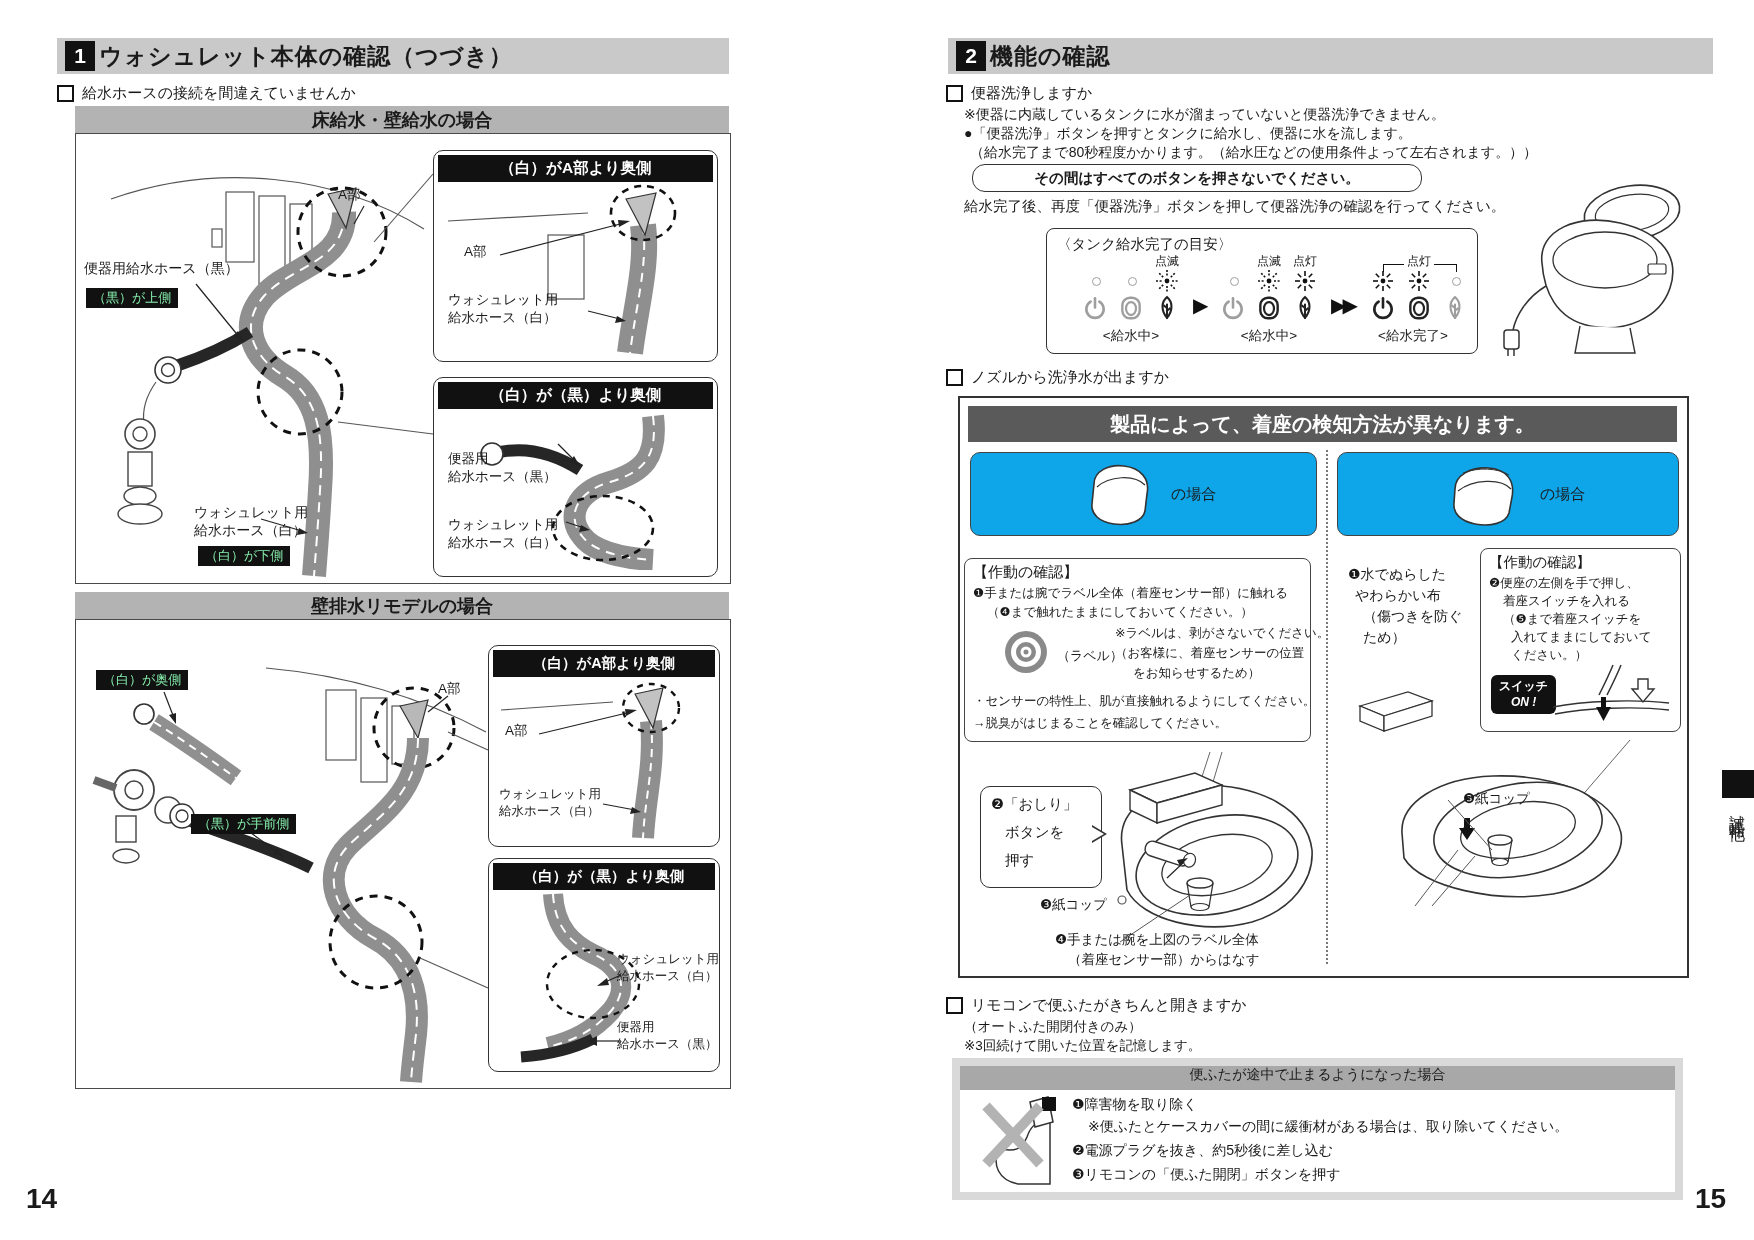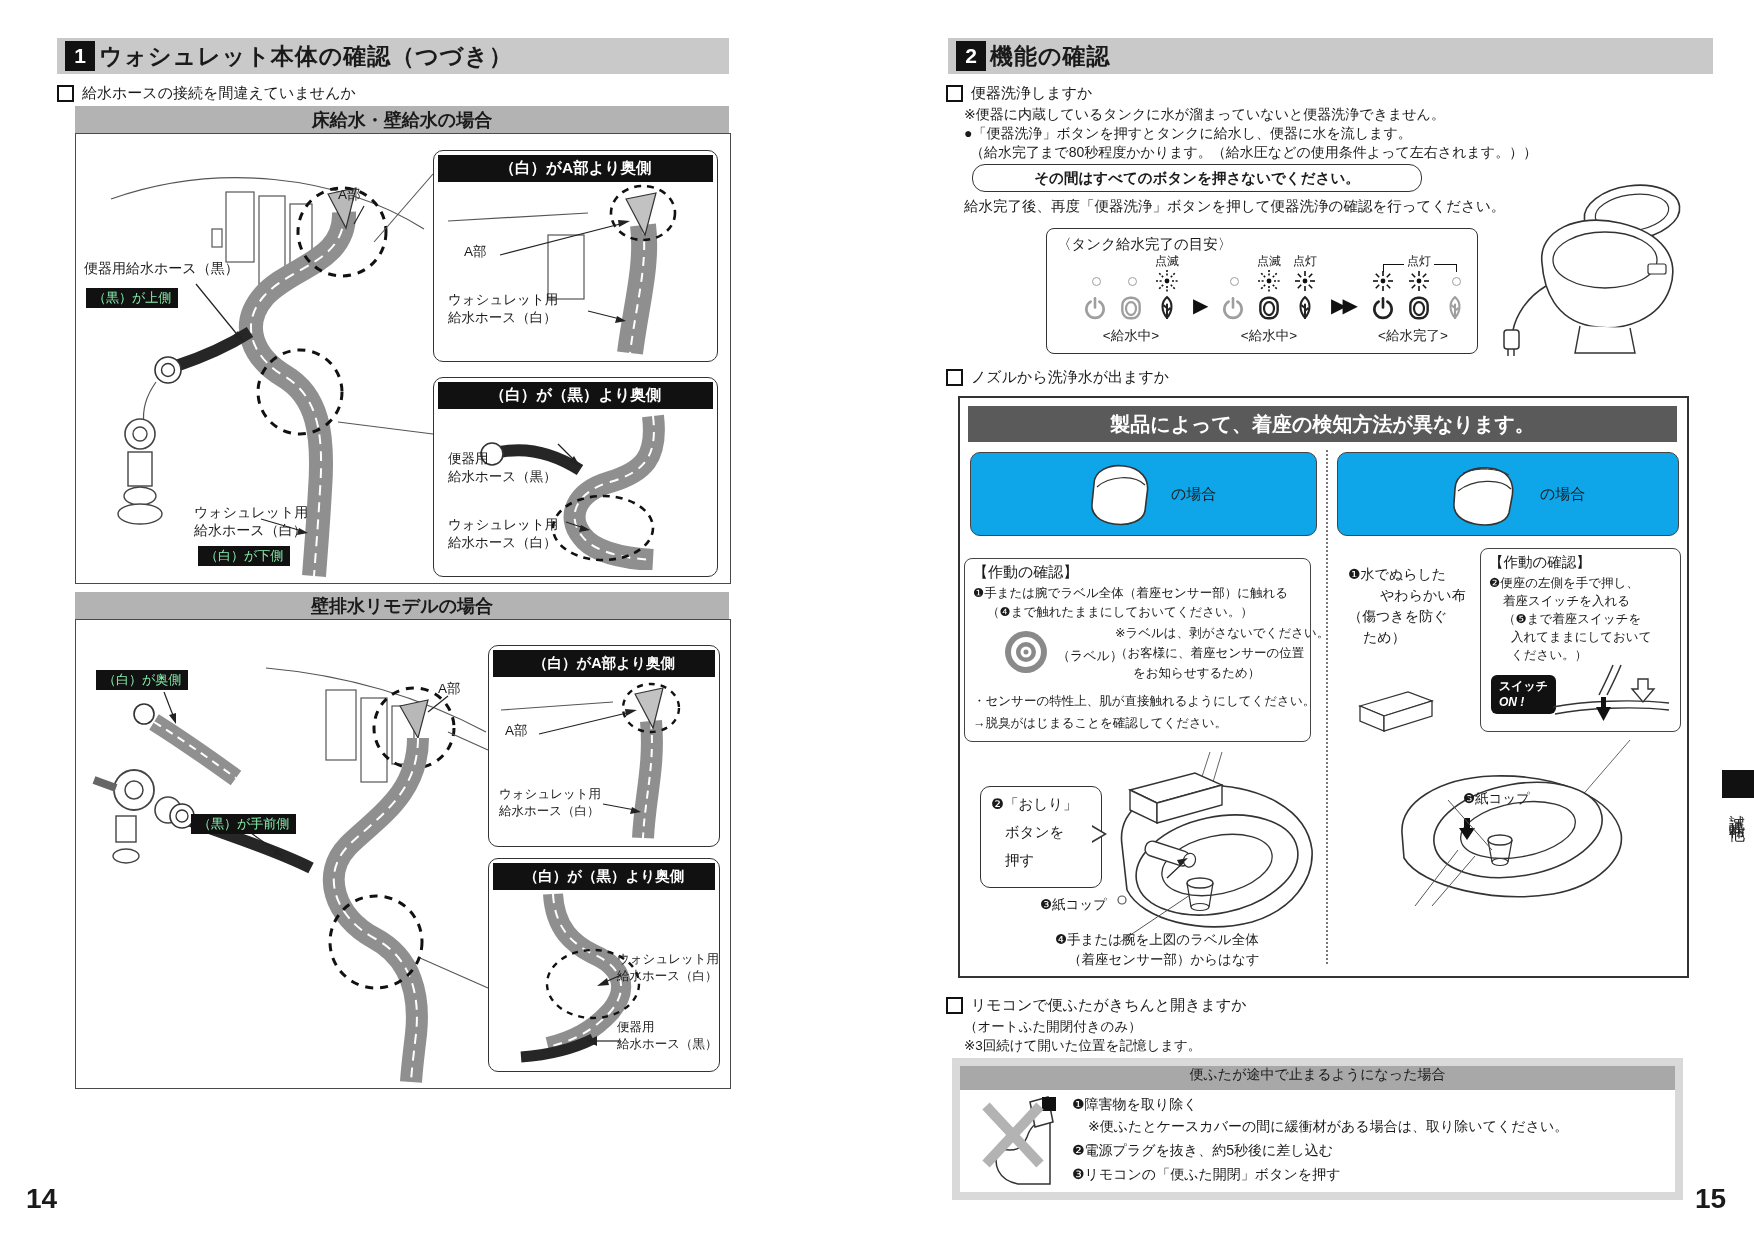--- a/index.html
+++ b/index.html
@@ -29,21 +29,21 @@
   .pagenum{font-size:28px;font-weight:bold}
   .warnbox{border:1.6px solid #333;border-radius:13px;display:flex;align-items:center;
            justify-content:center;font-weight:bold;font-size:14.5px;background:#fff;white-space:nowrap}
   .rpanel{border:1.6px solid #444;border-radius:10px;background:#0ea5e9}
   .opsbox{border:1.6px solid #444;border-radius:8px;background:#fff}
   .bubble{border:1.6px solid #333;border-radius:10px;background:#fff}
   .bubble:after{content:'';position:absolute;right:-15px;top:38px;border:9px solid transparent;
                 border-left:15px solid #333}
   .bubble:before{content:'';position:absolute;right:-10px;top:40px;border:7px solid transparent;
                  border-left:12px solid #fff;z-index:2}
-  .switchbadge{background:#111;color:#fff;border-radius:6px;text-align:left;font-size:12px;
+  .switchbadge{background:#111;color:#fff;border-radius:6px;text-align:center;font-size:12px;
                font-weight:bold;line-height:1.3;padding:4px 8px;white-space:nowrap}
   .dotdiv{border-left:2px dotted #777}
   .vtext{writing-mode:vertical-rl;font-size:16px;letter-spacing:4px;color:#222;white-space:nowrap}
   .graybarsm{background:#a8a8a8;display:flex;align-items:flex-start;justify-content:center;
              font-size:14px;white-space:nowrap}
   .lidframe{background:#d9d9d9;padding:8px}
   .lidinner{background:#fff;width:100%;height:100%;position:relative}
   .bigdark{background:#5a5a5a;color:#fff;font-weight:bold;font-size:20px;display:flex;
            align-items:center;justify-content:center;white-space:nowrap}
   
@@ -505,22 +505,22 @@
       <div class="abs lbl" style="left:10px;top:8px;font-size:14.5px">❷「おしり」</div>
       <div class="abs lbl" style="left:24px;top:36px;font-size:14.5px">ボタンを</div>
       <div class="abs lbl" style="left:24px;top:64px;font-size:14.5px">押す</div>
     </div>
     <div class="abs lbl" style="left:80px;top:498px">❸紙コップ</div>
     <div class="abs lbl" style="left:95px;top:533px">❹手または腕を上図のラベル全体</div>
     <div class="abs lbl" style="left:108px;top:553px">（着座センサー部）からはなす</div>
 
     <div class="abs" style="left:388px;top:168px">
       <div class="lbl" style="font-size:14px">❶水でぬらした</div>
-      <div class="lbl" style="font-size:14px;margin-left:32px;margin-top:3px">やわらかい布</div>
-      <div class="lbl" style="font-size:14px;margin-top:3px">（傷つきを防ぐ</div>
+      <div class="lbl" style="font-size:14px;margin-left:7px;margin-top:3px">やわらかい布</div>
+      <div class="lbl" style="font-size:14px;margin-left:15px;margin-top:3px">（傷つきを防ぐ</div>
       <div class="lbl" style="font-size:14px;margin-left:15px;margin-top:3px">ため）</div>
     </div>
 
     <div class="abs opsbox" style="left:520px;top:150px;width:199px;height:182px">
       <div class="abs" style="left:8px;top:4px;font-size:14.5px;white-space:nowrap">【作動の確認】</div>
       <div class="abs sm" style="left:8px;top:26px">❷便座の左側を手で押し、</div>
       <div class="abs sm" style="left:22px;top:44px">着座スイッチを入れる</div>
       <div class="abs sm" style="left:22px;top:62px">（❺まで着座スイッチを</div>
       <div class="abs sm" style="left:30px;top:80px">入れてままにしておいて</div>
       <div class="abs sm" style="left:30px;top:98px">ください。）</div>

